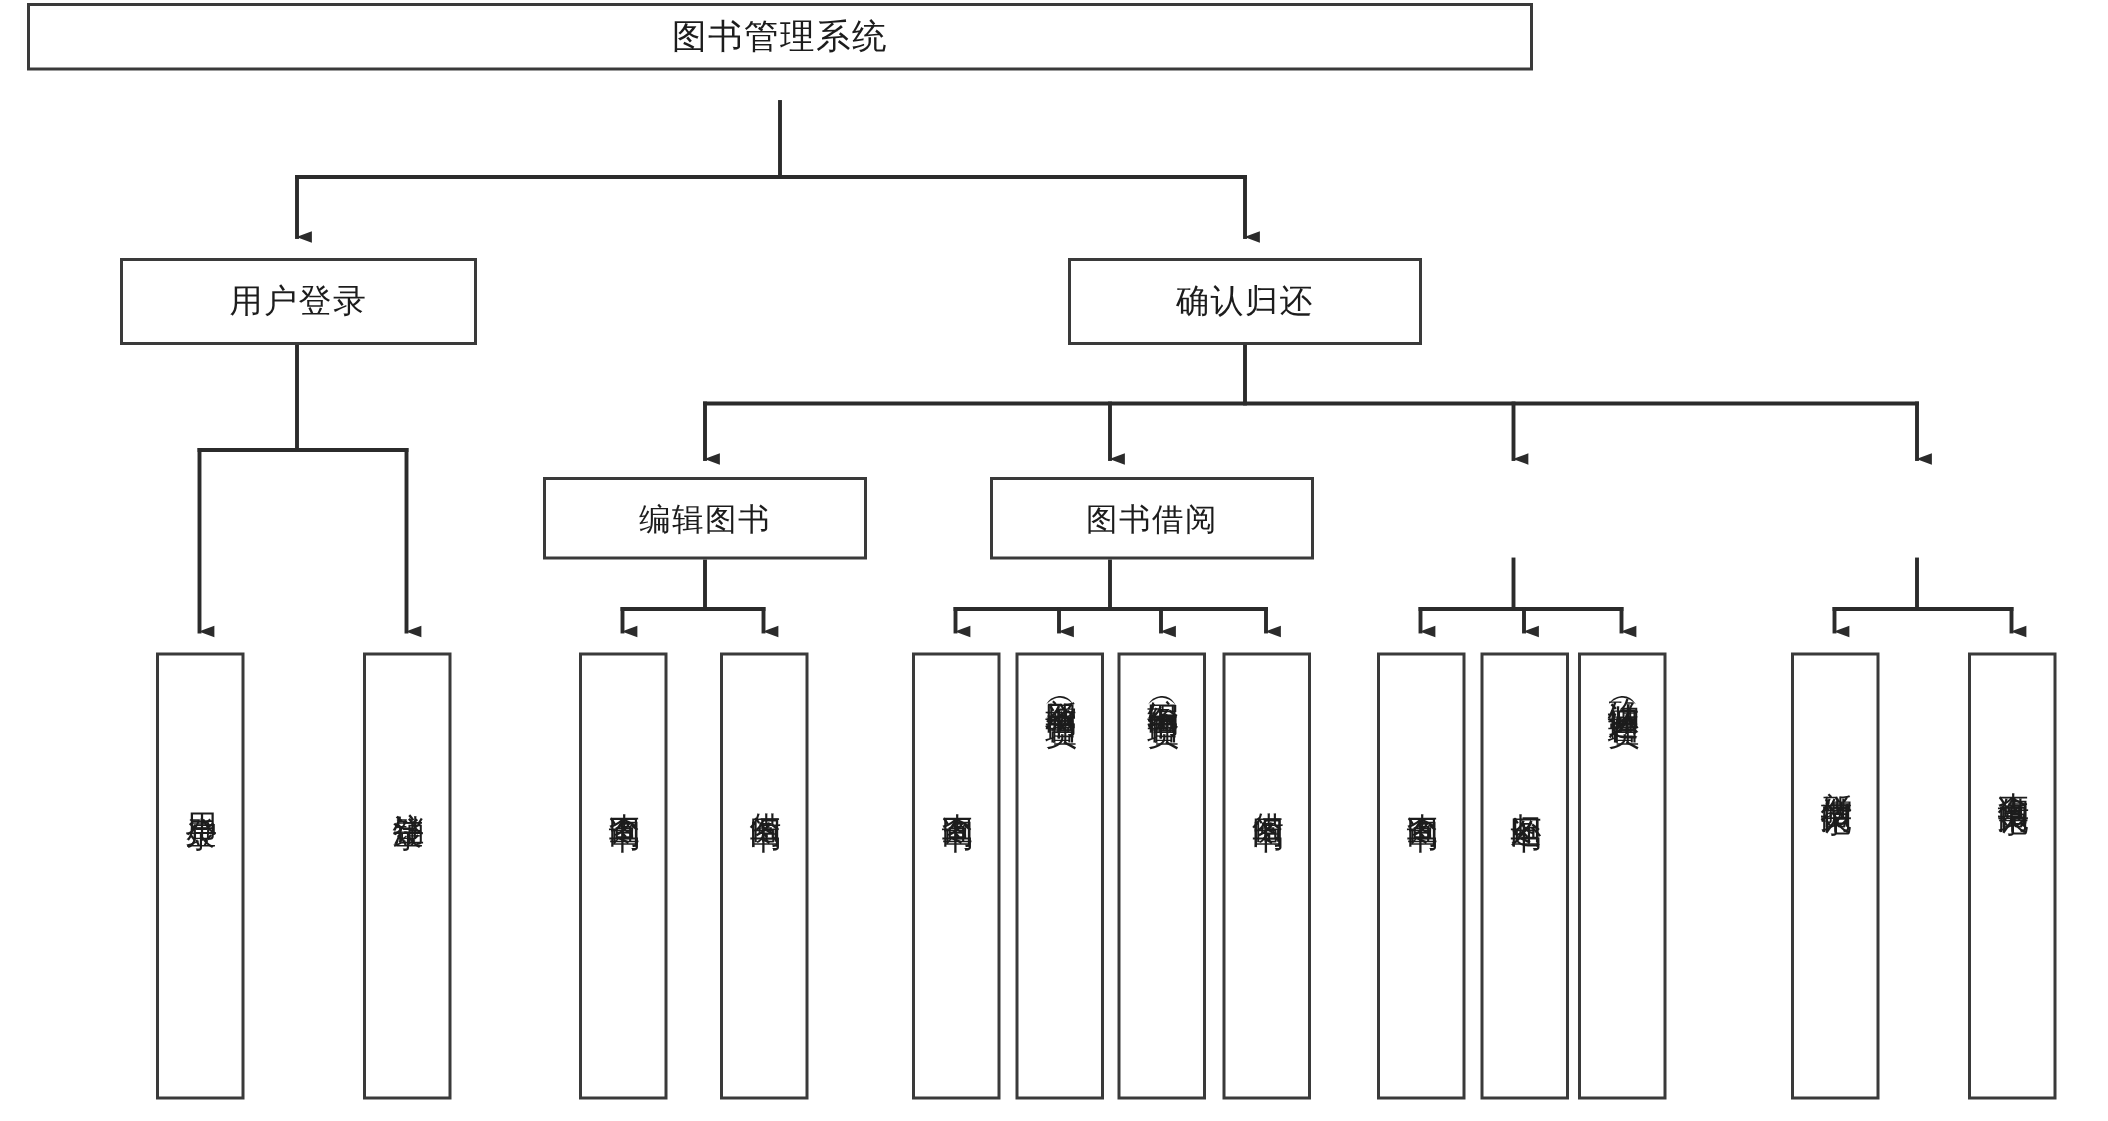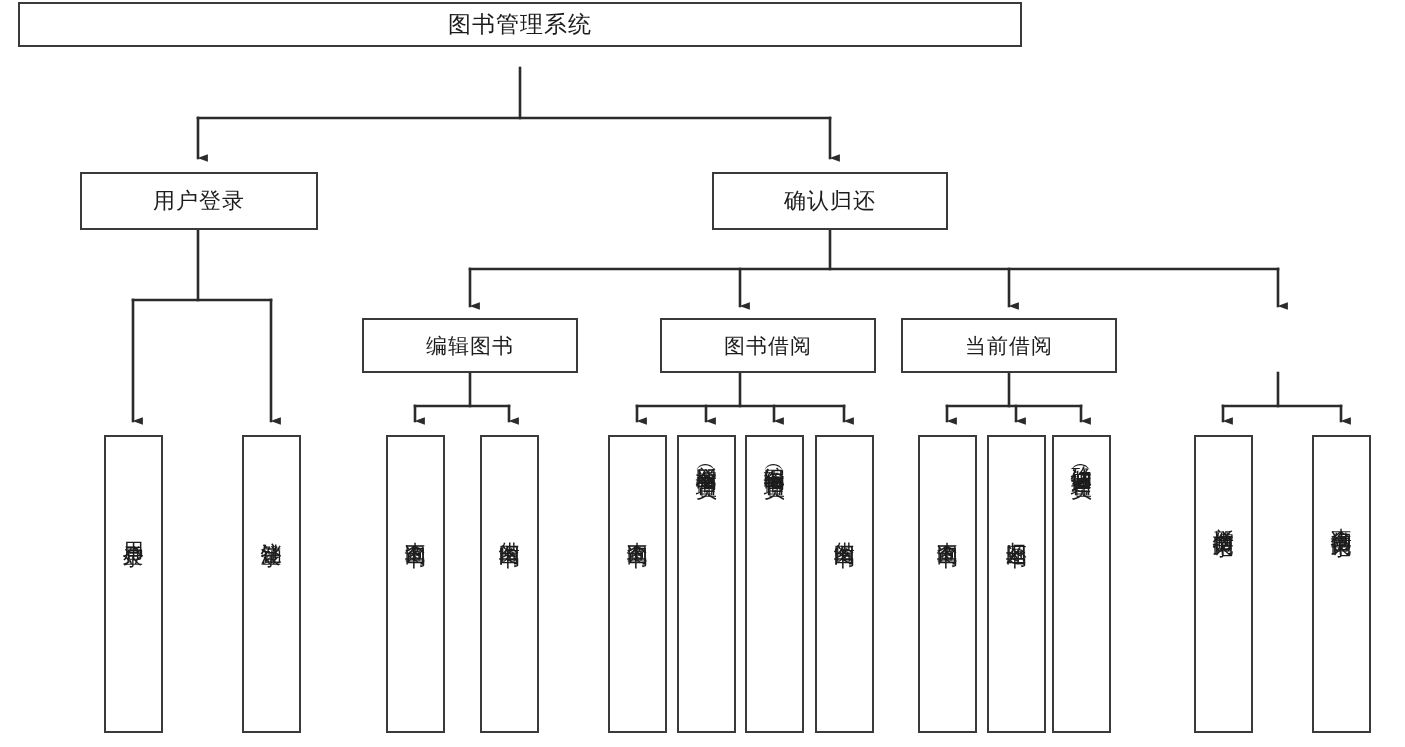--- a/index.html
+++ b/index.html
@@ -143,23 +143,20 @@
   <div class="node lvl1" style="left:712px; top:172px; width:236px; height:58px;">
     <span>确认归还</span>
   </div>
 
   <div class="node lvl2" style="left:362px; top:318px; width:216px; height:55px;">
     <span>编辑图书</span>
   </div>
   <div class="node lvl2" style="left:660px; top:318px; width:216px; height:55px;">
     <span>图书借阅</span>
   </div>
-  <div class="node lvl2" style="left:901px; top:318px; width:216px; height:55px;">
-    <span>当前借阅</span>
-  </div>
 
   <div class="node leaf leaf-short" style="left:104px; top:435px; width:59px; height:298px;">
     <span class="vtext">用户登录</span>
   </div>
   <div class="node leaf leaf-short" style="left:242px; top:435px; width:59px; height:298px;">
     <span class="vtext">注销登录</span>
   </div>
 
   <div class="node leaf leaf-short" style="left:386px; top:435px; width:59px; height:298px;">
     <span class="vtext">查询图书</span>

